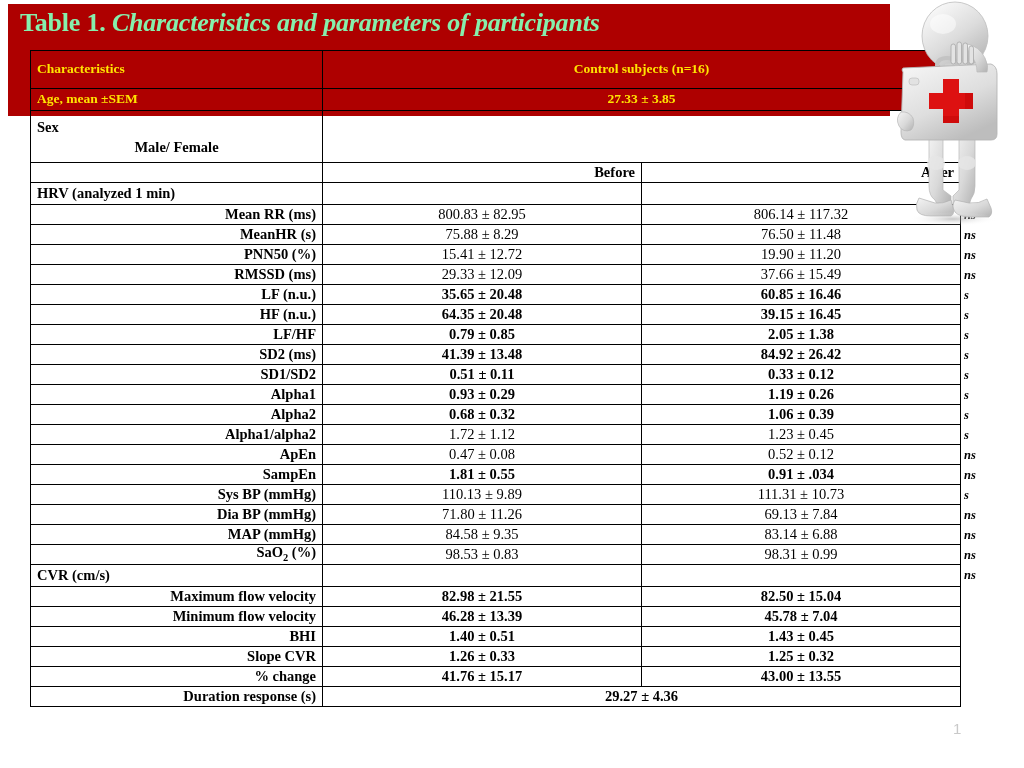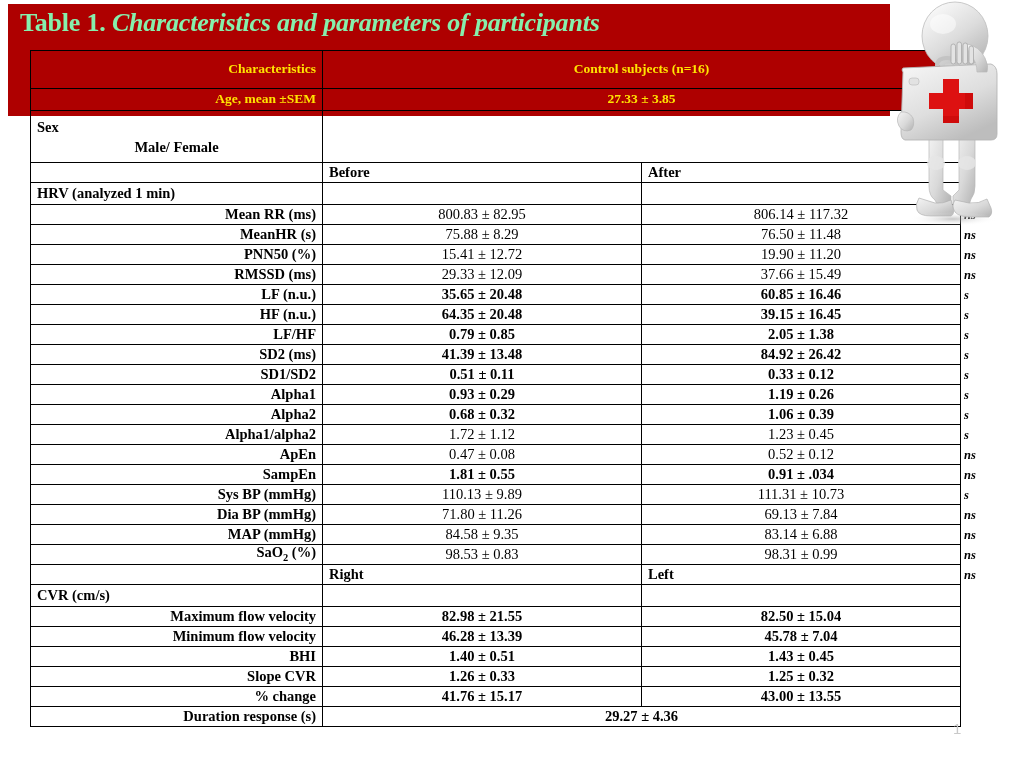--- a/index.html
+++ b/index.html
@@ -60,29 +60,29 @@
   col.c-after  { width: 319px; }
 
   
   tr.hdr td {
     background: #AE0000;
     color: #FFE400;
     font-weight: bold;
     font-size: 13.5px;
     border-color: #000;
   }
-  td.hdr-left   { text-align: right; height: 38px; }
+  td.hdr-left   { text-align: left; height: 38px; }
   td.hdr-center { text-align: center; }
 
   
   td.lbl-left   { text-align: left;  font-weight: bold; }
   td.lbl-right  { text-align: right; font-weight: bold; }
   td.val        { text-align: center; }
   td.val.bold   { font-weight: bold; }
-  td.colhdr     { text-align: left; font-weight: bold; margin-top: 22px; }
+  td.colhdr     { text-align: right; font-weight: bold; margin-top: 22px; }
   td.blank      { }
 
   .sec-row td { height: 22px; }
   .data-row td { height: 20px; }
 
   
   .sig-col {
     position: absolute;
     left: 964px;
     top: 50px;
@@ -253,25 +253,20 @@
           <td class="lbl-right">MAP (mmHg)</td>
           <td class="val">84.58 ± 9.35</td>
           <td class="val">83.14 ± 6.88</td>
         </tr>
           <tr class="data-row" style="">
           <td class="lbl-right">SaO<sub>2</sub> (%)</td>
           <td class="val">98.53 ± 0.83</td>
           <td class="val">98.31 ± 0.99</td>
         </tr>
 
-        <tr>
-          <td class="blank" style="height:20px;border-left:1px solid #000;border-right:1px solid #000;border-top:none;border-bottom:none"></td>
-          <td class="colhdr">Right</td>
-          <td class="colhdr">Left</td>
-        </tr>
 
         <tr class="sec-row">
           <td class="lbl-left">CVR (cm/s)</td>
           <td class="val"></td>
           <td class="val"></td>
         </tr>
 
           <tr class="data-row" style="">
           <td class="lbl-right">Maximum flow velocity</td>
           <td class="val bold">82.98 ± 21.55</td>

